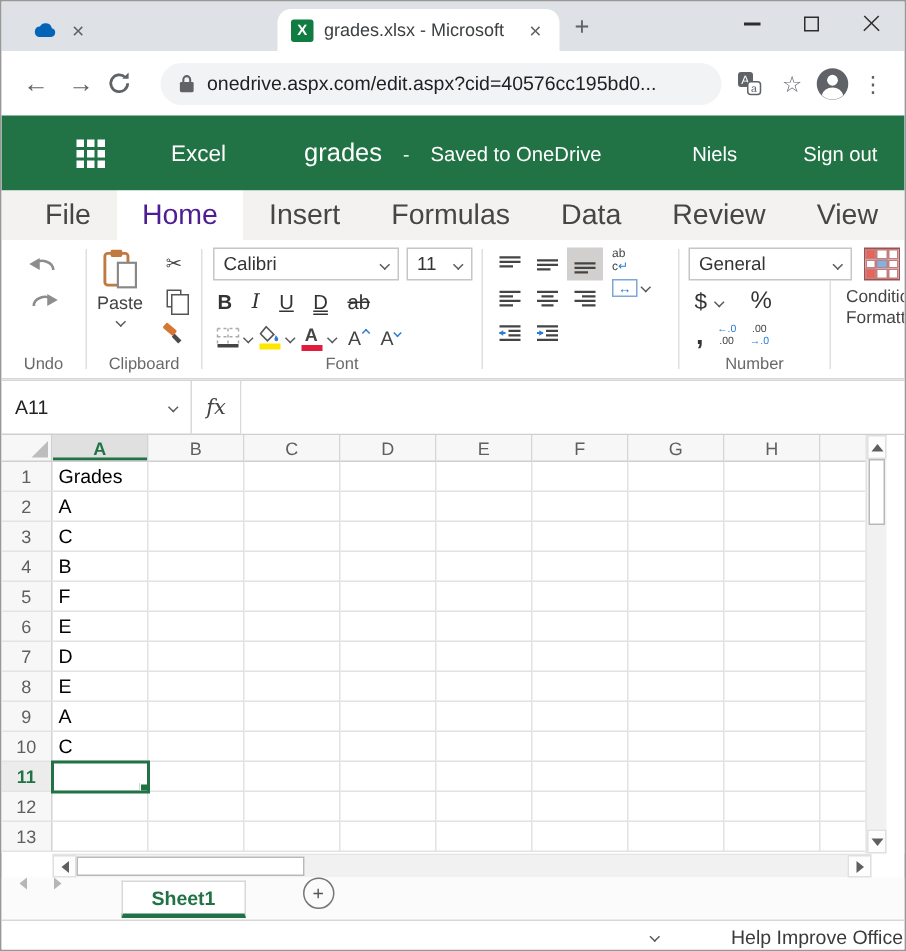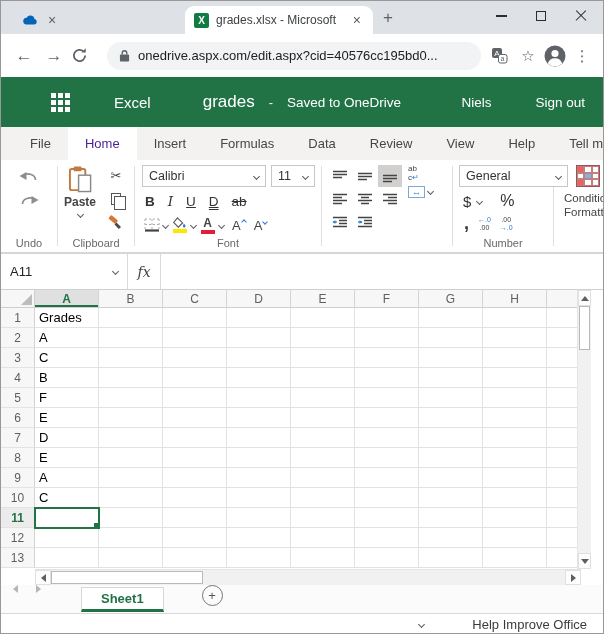--- a/index.html
+++ b/index.html
@@ -38,41 +38,41 @@
   .launcher { margin-left:50px; display:grid; grid-template-columns:repeat(3,5px); grid-template-rows:repeat(3,5px); gap:2px; }
   .launcher span { background:#fff; }
   .app-name { font-size:15px; margin-left:44px; }
   .doc-title { font-size:17px; margin-left:52px; }
   .doc-sep { font-size:13px; margin-left:14px; opacity:.95; }
   .save-status { font-size:13.5px; margin-left:14px; }
   .user-name { font-size:13.5px; margin-left:auto; }
   .sign-out { font-size:13.5px; margin-left:44px; margin-right:18px; }
 
   
-  #ribbon-tab-bar { height:33px; background:#f3f2f1; display:flex; padding-left:12px; font-size:13px; color:#484644; overflow:hidden; }
+  #ribbon-tab-bar { height:33px; background:#f3f2f1; display:flex; padding-left:12px; font-size:19px; color:#484644; overflow:hidden; }
   .rtab { padding:0 17px; display:flex; align-items:center; white-space:nowrap; }
   .rtab.active { background:#fff; color:#4c1d95; }
 
   
   #ribbon { height:93px; background:#fff; display:flex; border-bottom:1px solid #d8d6d4; overflow:hidden; }
   .rgroup { position:relative; padding-top:5px; }
   .glabel { position:absolute; bottom:3px; left:0; right:0; text-align:center; font-size:11px; color:#696969; white-space:nowrap; }
   .gsep { width:1px; background:#e1dfdd; margin:6px 0; }
   .ic-btn { background:none; border:none; display:flex; align-items:center; justify-content:center; }
   .chev { display:inline-block; width:5px; height:5px; border-right:1.4px solid #5a5a5a; border-bottom:1.4px solid #5a5a5a;
           transform:rotate(45deg); flex:0 0 auto; }
   .chev.blue { border-color:#2b7cd3; }
   .chev.up { transform:rotate(-135deg); }
 
   .g-undo { width:56px; display:flex; flex-direction:column; align-items:center; }
   .g-undo .ic-btn { height:24px; width:30px; }
 
   .g-clip { width:76px; }
   .clip-row { display:flex; }
-  .paste { width:44px; display:flex; flex-direction:column; align-items:center; font-size:12px; color:#444;font-weight:bold; }
+  .paste { width:44px; display:flex; flex-direction:column; align-items:center; font-size:12px; color:#444; }
   .paste .chev { margin-top:3px; }
   .mini-col { display:flex; flex-direction:column; gap:2px; margin-left:2px; }
   .mini-col .ic-btn { width:24px; height:21px; font-size:13px; color:#41464b; }
   .icon-copy { position:relative; width:10px; height:12px; border:1.2px solid #555; background:#fff; }
   .icon-copy::before { content:""; position:absolute; left:2px; top:2px; width:10px; height:12px; border:1.2px solid #555; background:#fff; }
 
   .g-font { width:186px; padding-left:7px; }
   .combo { height:22px; border:1px solid #c8c6c4; background:#fff; display:flex; align-items:center;
            padding:0 6px; font-size:12.5px; color:#333; }
   .combo .chev { margin-left:auto; }
@@ -168,21 +168,21 @@
   #sheet-bar { height:28px; background:#fbfbfb; display:flex; }
   .sh-nav { display:flex; gap:18px; margin-left:12px; }
   #sheet-tabs { display:flex; margin-left:40px; height:100%; align-items:center; }
   .sheet-tab { height:25px; padding:0 19px; background:#fff; border:1px solid #d8d8d8; border-bottom:3px solid #217346;
                color:#217346; font-weight:bold; font-size:13px; display:flex; align-items:center; }
   .add-sheet { width:21px; height:21px; border:1px solid #767676; border-radius:50%; margin-left:38px;
                display:flex; align-items:center; justify-content:center; font-size:13px; color:#555; line-height:1; }
 
   
   #status-bar { height:22px; border-top:1px solid #d8d8d8; background:#fff; display:flex; align-items:center;
-                justify-content:flex-end; padding-right:16px; }
+                justify-content:flex-end; padding-right:1px; }
   #status-bar .chev { margin-right:48px; }
   .help-text { font-size:13px; color:#3b3b3b; }
 
   svg { display:block; }
 </style>
 </head>
 <body>
 
 <div id="tabstrip">
   <div class="btab">

